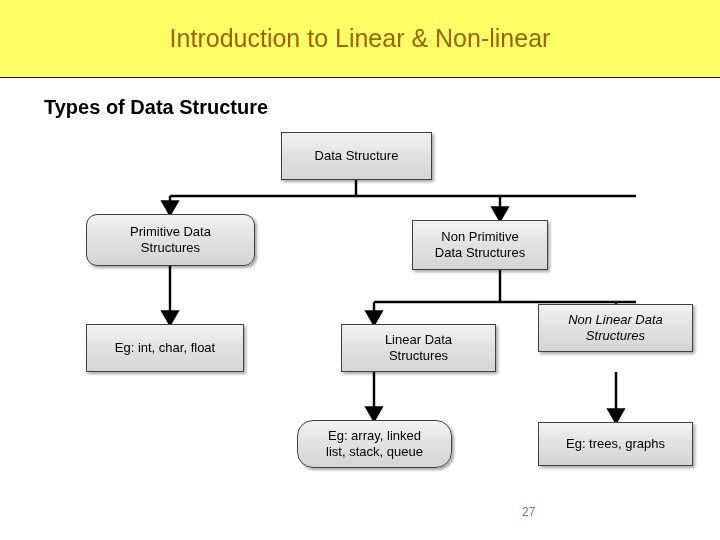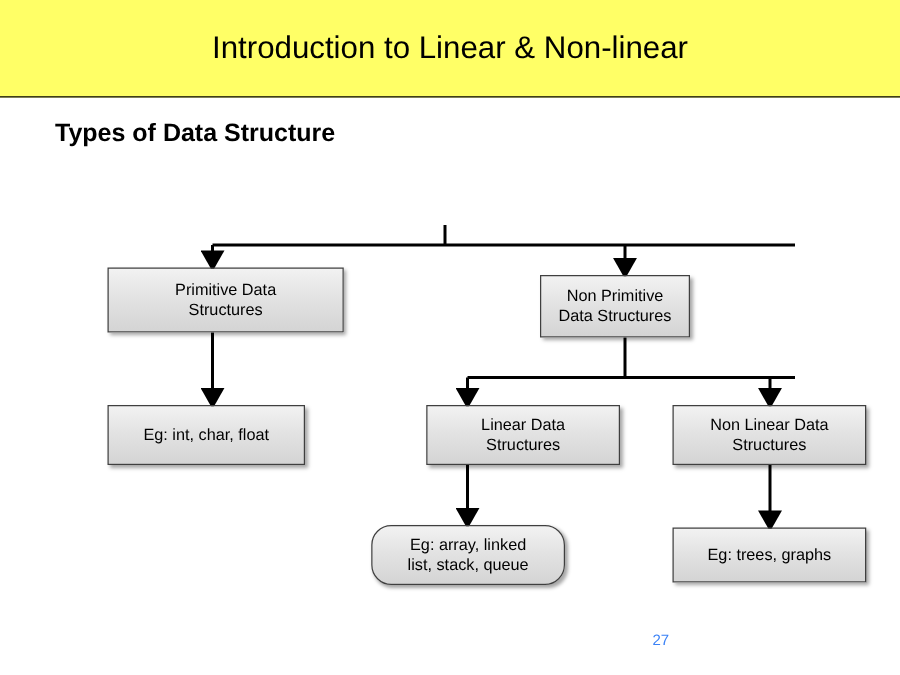--- a/index.html
+++ b/index.html
@@ -25,21 +25,21 @@
     background: #ffff66;
     border-bottom: 1px solid #000000;
     box-sizing: border-box;
     display: flex;
     flex-direction: column;
     align-items: center;
     justify-content: center;
   }
   #title-banner .title-line {
     font-size: 25px;
-    color: #000000;
+    color: #a16207;
     line-height: 31px;
     text-align: center;
     font-family: "Liberation Sans", sans-serif;
   }
 
   
   #section-heading {
     position: absolute;
     left: 44px;
     top: 96px;
@@ -79,25 +79,25 @@
     font-size: 13px;
     color: #000000;
     line-height: 16px;
     font-family: "Liberation Sans", sans-serif;
     padding: 2px 4px;
   }
   .node span { display: block; white-space: pre-line; }
 
   
   #node-data-structure      { left: 281px; top: 132px; width: 151px; height: 48px; }
-  #node-primitive           { left: 86px;  top: 214px; width: 189px; height: 52px; }
-  #node-non-primitive       { left: 432px; top: 220px; width: 120px; height: 50px; }
+  #node-primitive           { left: 86px;  top: 214px; width: 169px; height: 52px; border-radius: 11px; }
+  #node-non-primitive       { left: 412px; top: 220px; width: 136px; height: 50px; }
   #node-eg-primitive        { left: 86px;  top: 324px; width: 158px; height: 48px; }
   #node-linear              { left: 297px; top: 324px; width: 155px; height: 48px; margin-left: 44px; }
-  #node-non-linear          { left: 538px; top: 324px; width: 155px; height: 48px; }
+  #node-non-linear          { left: 538px; top: 304px; width: 155px; height: 48px; font-style: italic; }
   #node-eg-linear           { left: 297px; top: 420px; width: 155px; height: 48px; border-radius: 16px; }
   #node-eg-non-linear       { left: 538px; top: 422px; width: 155px; height: 44px; }
 
   
   #page-number {
     position: absolute;
     left: 522px;
     top: 505px;
     font-size: 12px;
     color: #3b82f6;
@@ -136,20 +136,23 @@
       <path d="M374,302 L636,302"></path>
       <path d="M374,302 L374,318" marker-end="url(#arrowhead)"></path>
       <path d="M616,302 L616,318" marker-end="url(#arrowhead)"></path>
 
       <path d="M374,372 L374,414" marker-end="url(#arrowhead)"></path>
 
       <path d="M616,372 L616,416" marker-end="url(#arrowhead)"></path>
     </g>
   </svg>
 
+  <div class="node" id="node-data-structure">
+    <span>Data Structure</span>
+  </div>
 
   <div class="node" id="node-primitive">
     <span>Primitive Data
 Structures</span>
   </div>
 
   <div class="node" id="node-non-primitive">
     <span>Non Primitive
 Data Structures</span>
   </div>

